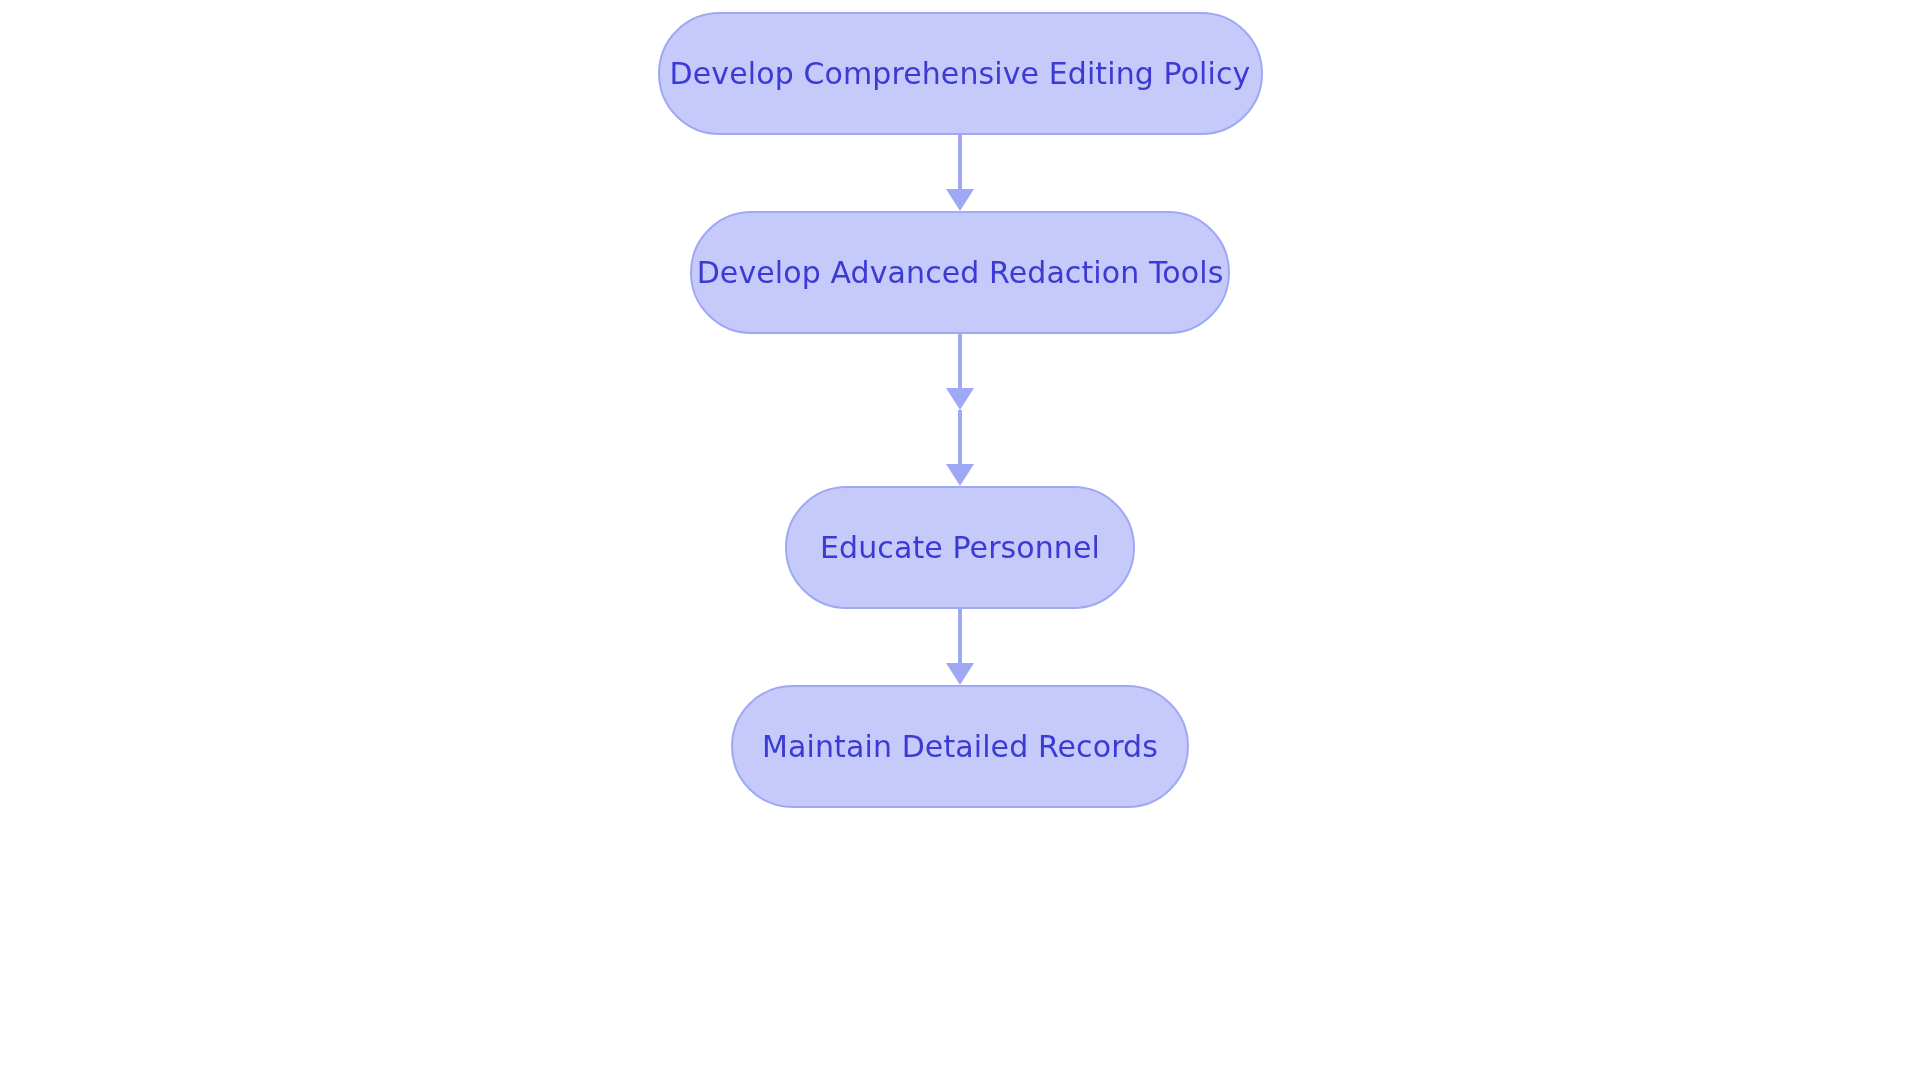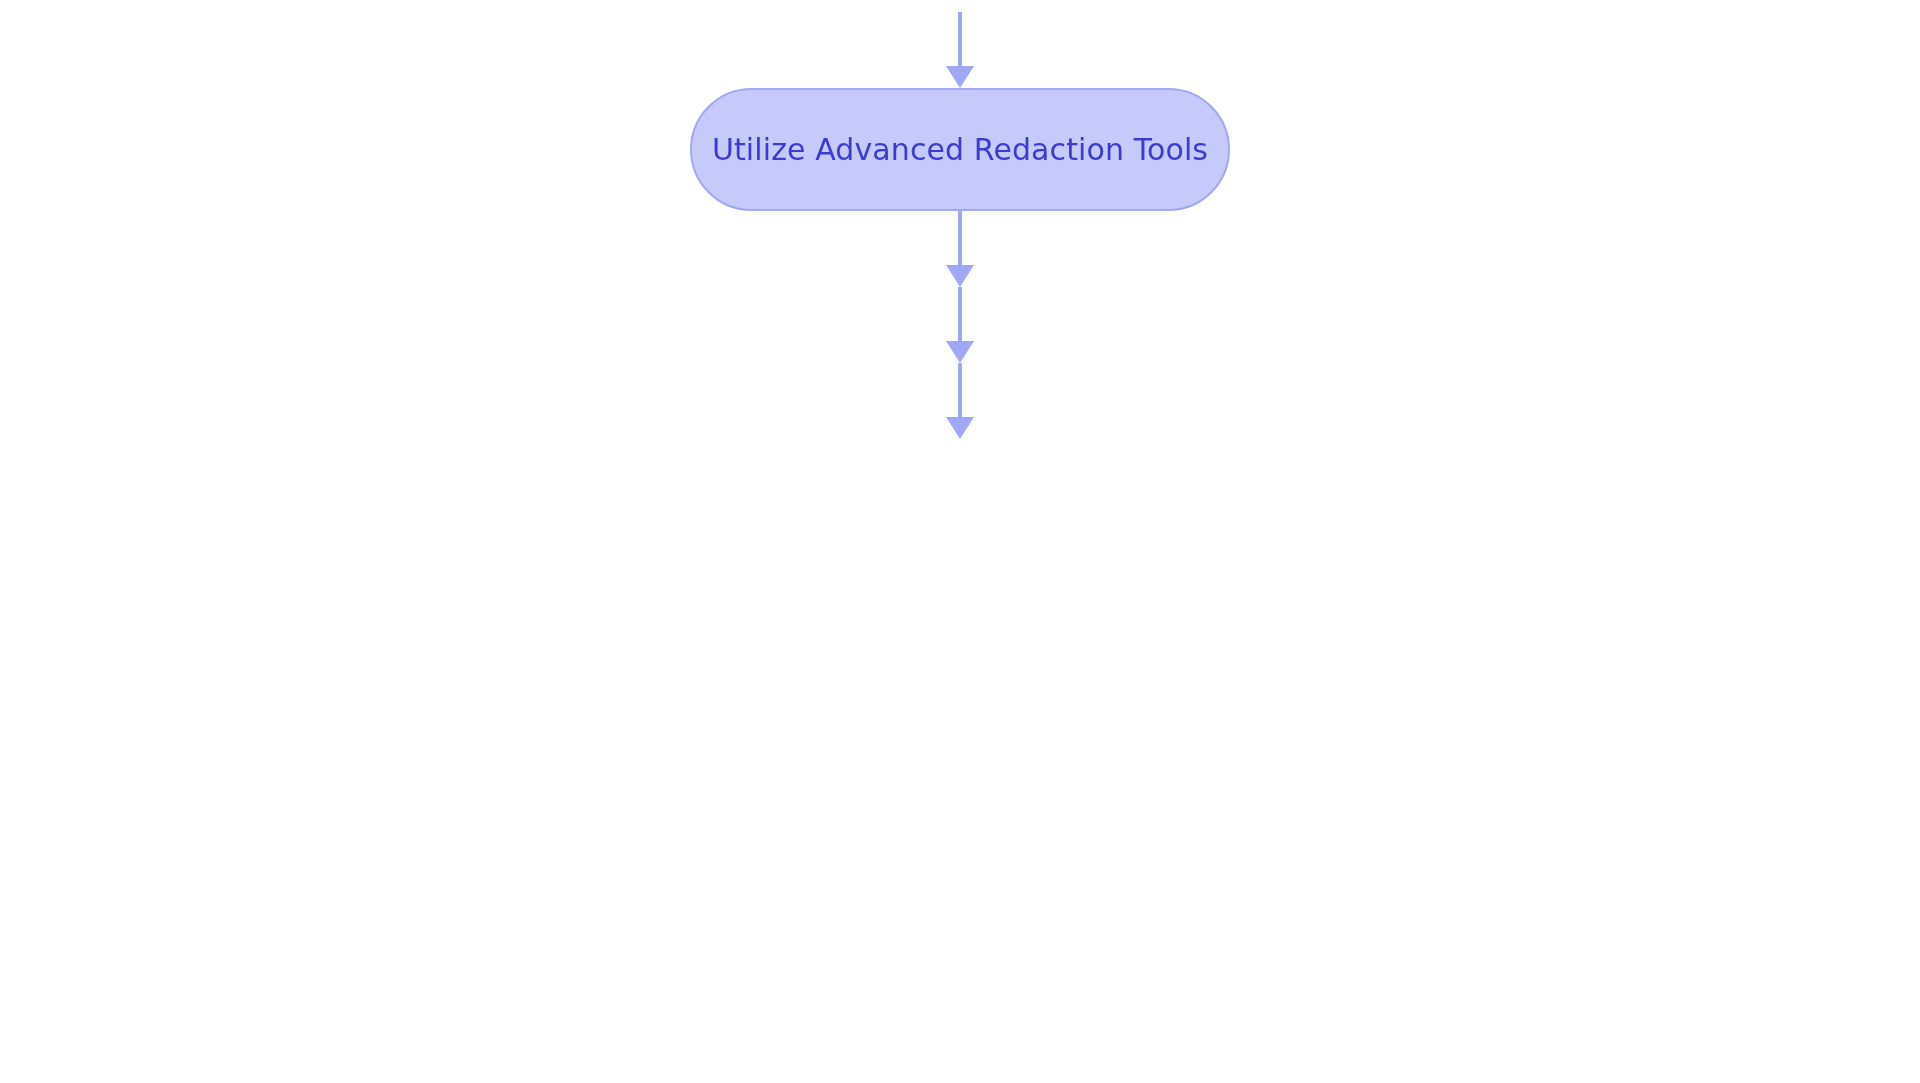--- a/index.html
+++ b/index.html
@@ -73,41 +73,50 @@
   }
 
   
 </style>
 </head>
 <body>
 
 <div class="flowchart-canvas">
   <div class="flow-column" id="flow-column">
       <div style="height: 12px; flex: 0 0 auto;"></div>
+      <div class="flow-node" style="width: 605px; background: rgb(197, 202, 251); border-color: rgb(159, 168, 245);">
+        <span class="flow-node-label" style="color: rgb(59, 59, 212);">Develop Comprehensive Editing Policy</span>
+      </div>
       <div class="flow-connector">
         <svg viewBox="0 0 40 76" xmlns="http://www.w3.org/2000/svg">
           <line x1="20" y1="0" x2="20" y2="56" stroke="#9fa8f5" stroke-width="4"></line>
           <polygon points="6,54 34,54 20,76" fill="#9fa8f5"></polygon>
         </svg>
       </div>
       <div class="flow-node" style="width: 540px; background: rgb(197, 202, 251); border-color: rgb(159, 168, 245);">
-        <span class="flow-node-label" style="color: rgb(59, 59, 212);">Utilize Advanced Redaction Tools</span>
+        <span class="flow-node-label" style="color: rgb(59, 59, 212);">Develop Advanced Redaction Tools</span>
       </div>
       <div class="flow-connector">
         <svg viewBox="0 0 40 76" xmlns="http://www.w3.org/2000/svg">
           <line x1="20" y1="0" x2="20" y2="56" stroke="#9fa8f5" stroke-width="4"></line>
           <polygon points="6,54 34,54 20,76" fill="#9fa8f5"></polygon>
         </svg>
       </div>
       <div class="flow-connector">
         <svg viewBox="0 0 40 76" xmlns="http://www.w3.org/2000/svg">
           <line x1="20" y1="0" x2="20" y2="56" stroke="#9fa8f5" stroke-width="4"></line>
           <polygon points="6,54 34,54 20,76" fill="#9fa8f5"></polygon>
         </svg>
       </div>
+      <div class="flow-node" style="width: 350px; background: rgb(197, 202, 251); border-color: rgb(159, 168, 245);">
+        <span class="flow-node-label" style="color: rgb(59, 59, 212);">Educate Personnel</span>
+      </div>
       <div class="flow-connector">
         <svg viewBox="0 0 40 76" xmlns="http://www.w3.org/2000/svg">
           <line x1="20" y1="0" x2="20" y2="56" stroke="#9fa8f5" stroke-width="4"></line>
           <polygon points="6,54 34,54 20,76" fill="#9fa8f5"></polygon>
         </svg>
       </div>
+      <div class="flow-node" style="width: 458px; background: rgb(197, 202, 251); border-color: rgb(159, 168, 245);">
+        <span class="flow-node-label" style="color: rgb(59, 59, 212);">Maintain Detailed Records</span>
+      </div>
     </div>
 </div>
 
 </body></html>

